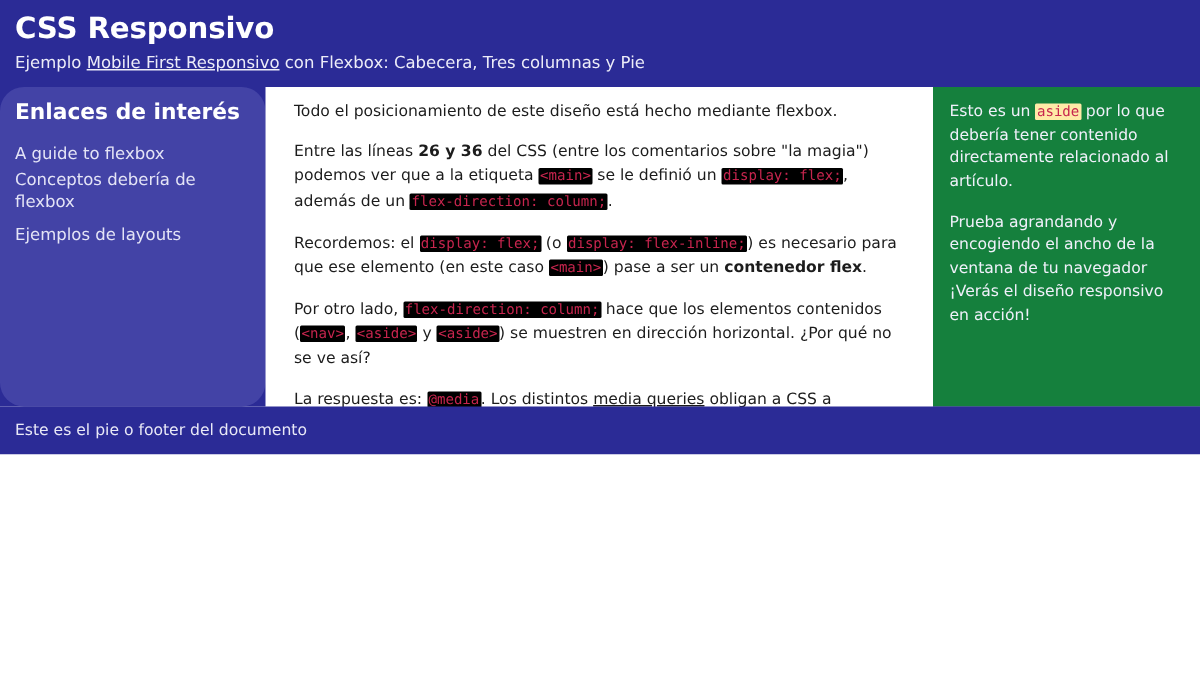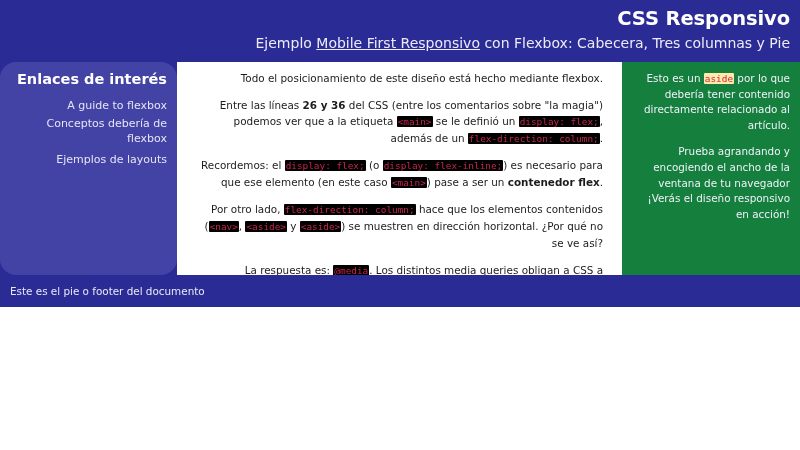--- a/index.html
+++ b/index.html
@@ -2,40 +2,40 @@
 <html><head>
 <meta charset="utf-8">
 <style>
   * { box-sizing: border-box; }
   html, body {
     margin: 0; padding: 0;
     width: 800px; height: 450px;
     background: #ffffff;
     font-family: "DejaVu Sans", sans-serif;
   }
-  .page { width: 800px; height: 370px; display: flex; flex-direction: column; background:#ffffff;text-align:right; }
+  .page { width: 800px; height: 370px; display: flex; flex-direction: column; background:#ffffff; }
 
   
   .header {
     background: #2b2b96;
     color: #ffffff;
     padding: 8px 10px 9px 10px;
     flex: 0 0 auto;
   }
   .header h1 {
     margin: 0 0 5px 0;
     font-size: 19.5px;
     font-weight: bold;
     letter-spacing: -0.1px;
     line-height: 1.15;
     color: #ffffff;
   }
   .header .subtitle {
     margin: 0;
-    font-size: 14px;
+    font-size: 11px;
     line-height: 1.25;
     color: #ececf8;
   }
   .header .subtitle a {
     color: #ececf8;
     text-decoration: underline;
   }
 
   
   .main {

